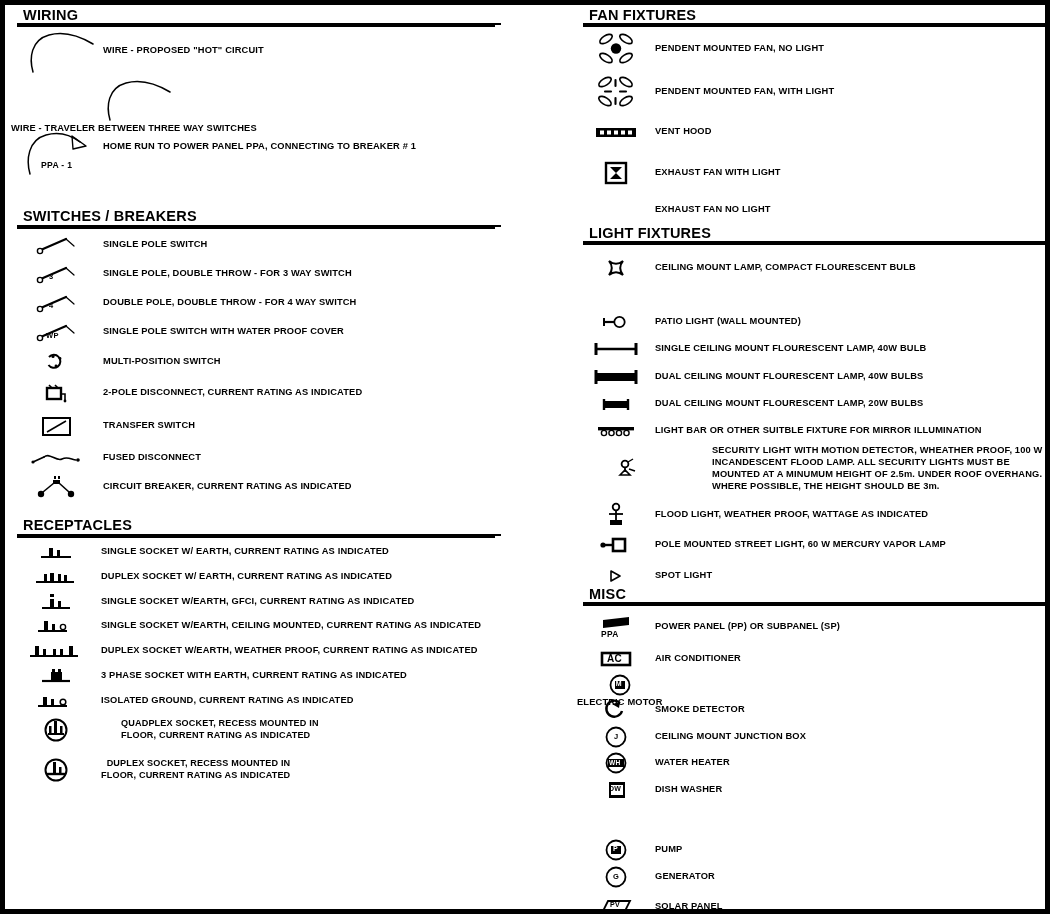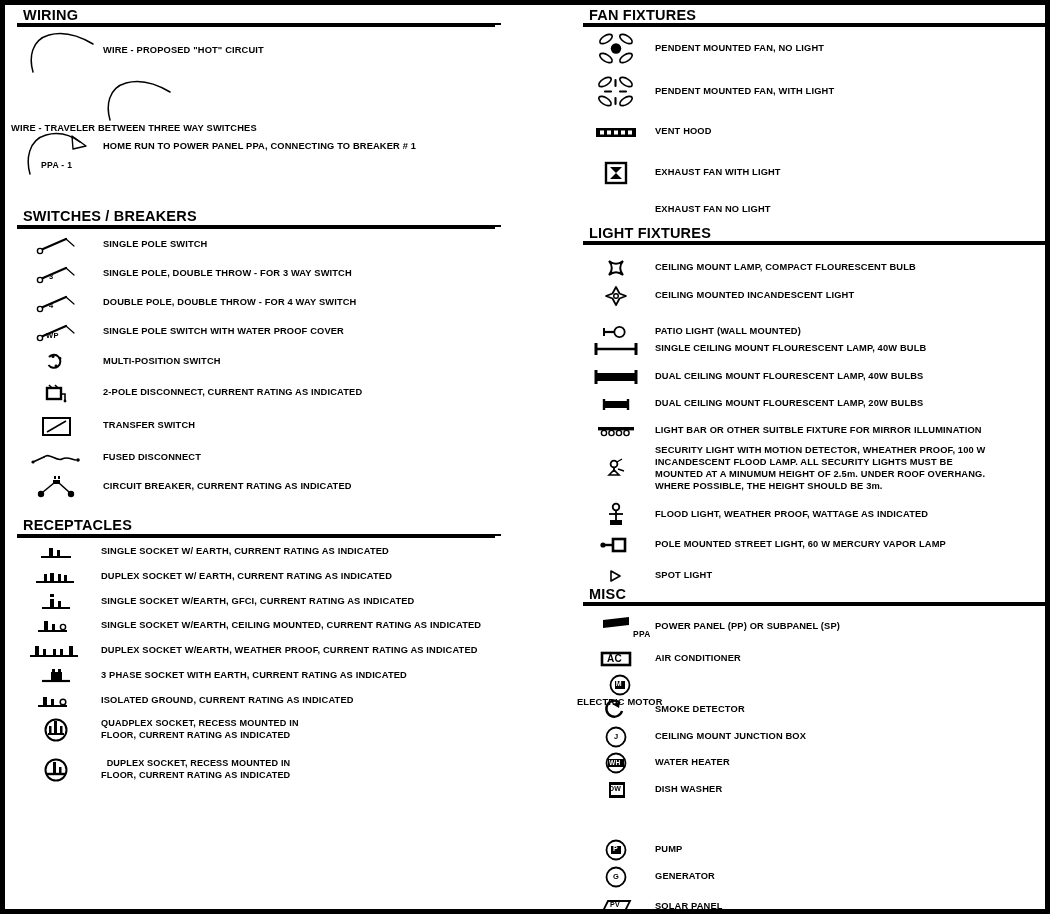--- a/index.html
+++ b/index.html
@@ -324,21 +324,21 @@
           <svg width="46" height="18" viewBox="0 0 46 18">
             <line x1="5" y1="14" x2="34" y2="14" stroke="#000" stroke-width="2"></line>
             <rect x="10" y="5" width="4" height="9" fill="#000"></rect>
             <rect x="18" y="7" width="3" height="7" fill="#000"></rect>
             <circle cx="30" cy="10" r="2.8" fill="none" stroke="#000" stroke-width="1.5"></circle>
           </svg>
         </div>
         <div class="lbl">ISOLATED GROUND, CURRENT RATING AS INDICATED</div>
       </div>
 
-      <div class="row" style="position:absolute;top:198px;left:0;height:30px;">
+      <div class="row" style="position:absolute;top:198px;left:0;height:30px;gap:20px;">
         <div class="sym" style="width:90px;height:30px;">
           <svg width="30" height="28" viewBox="0 0 30 28">
             <circle cx="15" cy="14" r="10.5" fill="none" stroke="#000" stroke-width="2"></circle>
             <line x1="7" y1="18" x2="23" y2="18" stroke="#000" stroke-width="2"></line>
             <rect x="8" y="10" width="2.5" height="8" fill="#000"></rect>
             <rect x="13" y="8" width="3" height="10" fill="#000"></rect>
             <rect x="19" y="10" width="2.5" height="8" fill="#000"></rect>
             <rect x="13" y="5" width="3" height="3" fill="#000"></rect>
           </svg>
         </div>
@@ -441,31 +441,22 @@
 
       <div class="row" style="position:absolute;top:32px;left:0;height:22px;">
         <div class="sym" style="width:78px;height:22px;">
           <svg width="22" height="20" viewBox="0 0 22 20">
             <path d="M4 3 C 9 7, 13 7, 18 3 C 14 8, 14 12, 18 17 C 13 13, 9 13, 4 17 C 8 12, 8 8, 4 3 Z" fill="none" stroke="#000" stroke-width="2"></path>
           </svg>
         </div>
         <div class="lbl">CEILING MOUNT LAMP, COMPACT FLOURESCENT BULB</div>
       </div>
 
-      <div class="row" style="position:absolute;top:59px;left:0;height:24px;">
-        <div class="sym" style="width:78px;height:24px;">
-          <svg width="26" height="22" viewBox="0 0 26 22">
-            <path d="M13 2 L16.5 8.5 L23 11 L16.5 13.5 L13 20 L9.5 13.5 L3 11 L9.5 8.5 Z" fill="none" stroke="#000" stroke-width="1.8" stroke-linejoin="round"></path>
-            <circle cx="13" cy="11" r="2.3" fill="none" stroke="#000" stroke-width="1.4"></circle>
-          </svg>
-        </div>
-        <div class="lbl">CEILING MOUNTED INCANDESCENT LIGHT</div>
-      </div>
-
-      <div class="row" style="position:absolute;top:86px;left:0;height:22px;margin-top:10px;">
+
+      <div class="row" style="position:absolute;top:86px;left:0;height:22px;">
         <div class="sym" style="width:78px;height:22px;">
           <svg width="28" height="18" viewBox="0 0 28 18">
             <line x1="2" y1="5" x2="2" y2="13" stroke="#000" stroke-width="2"></line>
             <line x1="2" y1="9" x2="12" y2="9" stroke="#000" stroke-width="2.2"></line>
             <circle cx="17.5" cy="9" r="5.2" fill="none" stroke="#000" stroke-width="1.8"></circle>
           </svg>
         </div>
         <div class="lbl">PATIO LIGHT (WALL MOUNTED)</div>
       </div>
 
@@ -508,21 +499,21 @@
             <rect x="4" y="4" width="36" height="3.4" fill="#000"></rect>
             <circle cx="10" cy="10" r="2.6" fill="none" stroke="#000" stroke-width="1.4"></circle>
             <circle cx="17.5" cy="10" r="2.6" fill="none" stroke="#000" stroke-width="1.4"></circle>
             <circle cx="25" cy="10" r="2.6" fill="none" stroke="#000" stroke-width="1.4"></circle>
             <circle cx="32.5" cy="10" r="2.6" fill="none" stroke="#000" stroke-width="1.4"></circle>
           </svg>
         </div>
         <div class="lbl">LIGHT BAR OR OTHER SUITBLE FIXTURE FOR MIRROR ILLUMINATION</div>
       </div>
 
-      <div class="row" style="position:absolute;top:216px;left:0;height:58px;">
+      <div class="row" style="position:absolute;top:216px;left:11px;height:58px;gap:46px;">
         <div class="sym" style="width:78px;height:58px;">
           <svg width="30" height="30" viewBox="0 0 30 30">
             <circle cx="13" cy="9" r="3.4" fill="none" stroke="#000" stroke-width="1.8"></circle>
             <line x1="13" y1="12.5" x2="13" y2="17" stroke="#000" stroke-width="1.8"></line>
             <path d="M8 20 L13 15 L18 20 L8 20 Z" fill="none" stroke="#000" stroke-width="1.6"></path>
             <line x1="16" y1="7" x2="21" y2="4" stroke="#000" stroke-width="1.4"></line>
             <line x1="17" y1="14" x2="23" y2="16" stroke="#000" stroke-width="1.4"></line>
           </svg>
         </div>
         <div class="lbl" style="align-self:flex-start;margin-top:4px;">SECURITY LIGHT WITH MOTION DETECTOR, WHEATHER PROOF, 100 W
@@ -567,21 +558,21 @@
     <div class="section" style="position:absolute;top:581px;left:0;width:468px;">
       <div class="sec-head-wrap" style="height:18px;">
         <span class="sec-head" style="border-bottom:none;position:absolute;left:6px;top:0;">MISC</span>
       </div>
 
       <div class="row" style="position:absolute;top:27px;left:0;height:30px;">
         <div class="sym" style="width:78px;height:30px;position:relative;">
           <svg width="34" height="26" viewBox="0 0 34 26">
             <path d="M4 5 L30 2 L30 10 L4 13 Z" fill="#000"></path>
           </svg>
-          <span class="ppa-tag" style="left:24px;top:16px;font-size:8.4px;margin-left:32px;">PPA</span>
+          <span class="ppa-tag" style="left:24px;top:16px;font-size:8.4px;">PPA</span>
         </div>
         <div class="lbl" style="margin-top:-3px;">POWER PANEL (PP) OR SUBPANEL (SP)</div>
       </div>
 
       <div class="row" style="position:absolute;top:62px;left:0;height:22px;">
         <div class="sym" style="width:78px;height:22px;position:relative;">
           <svg width="34" height="18" viewBox="0 0 34 18">
             <rect x="3" y="3" width="28" height="12" fill="none" stroke="#000" stroke-width="2.6"></rect>
           </svg>
           <span class="ppa-tag" style="left:30px;top:5px;font-size:10px;">AC</span>

